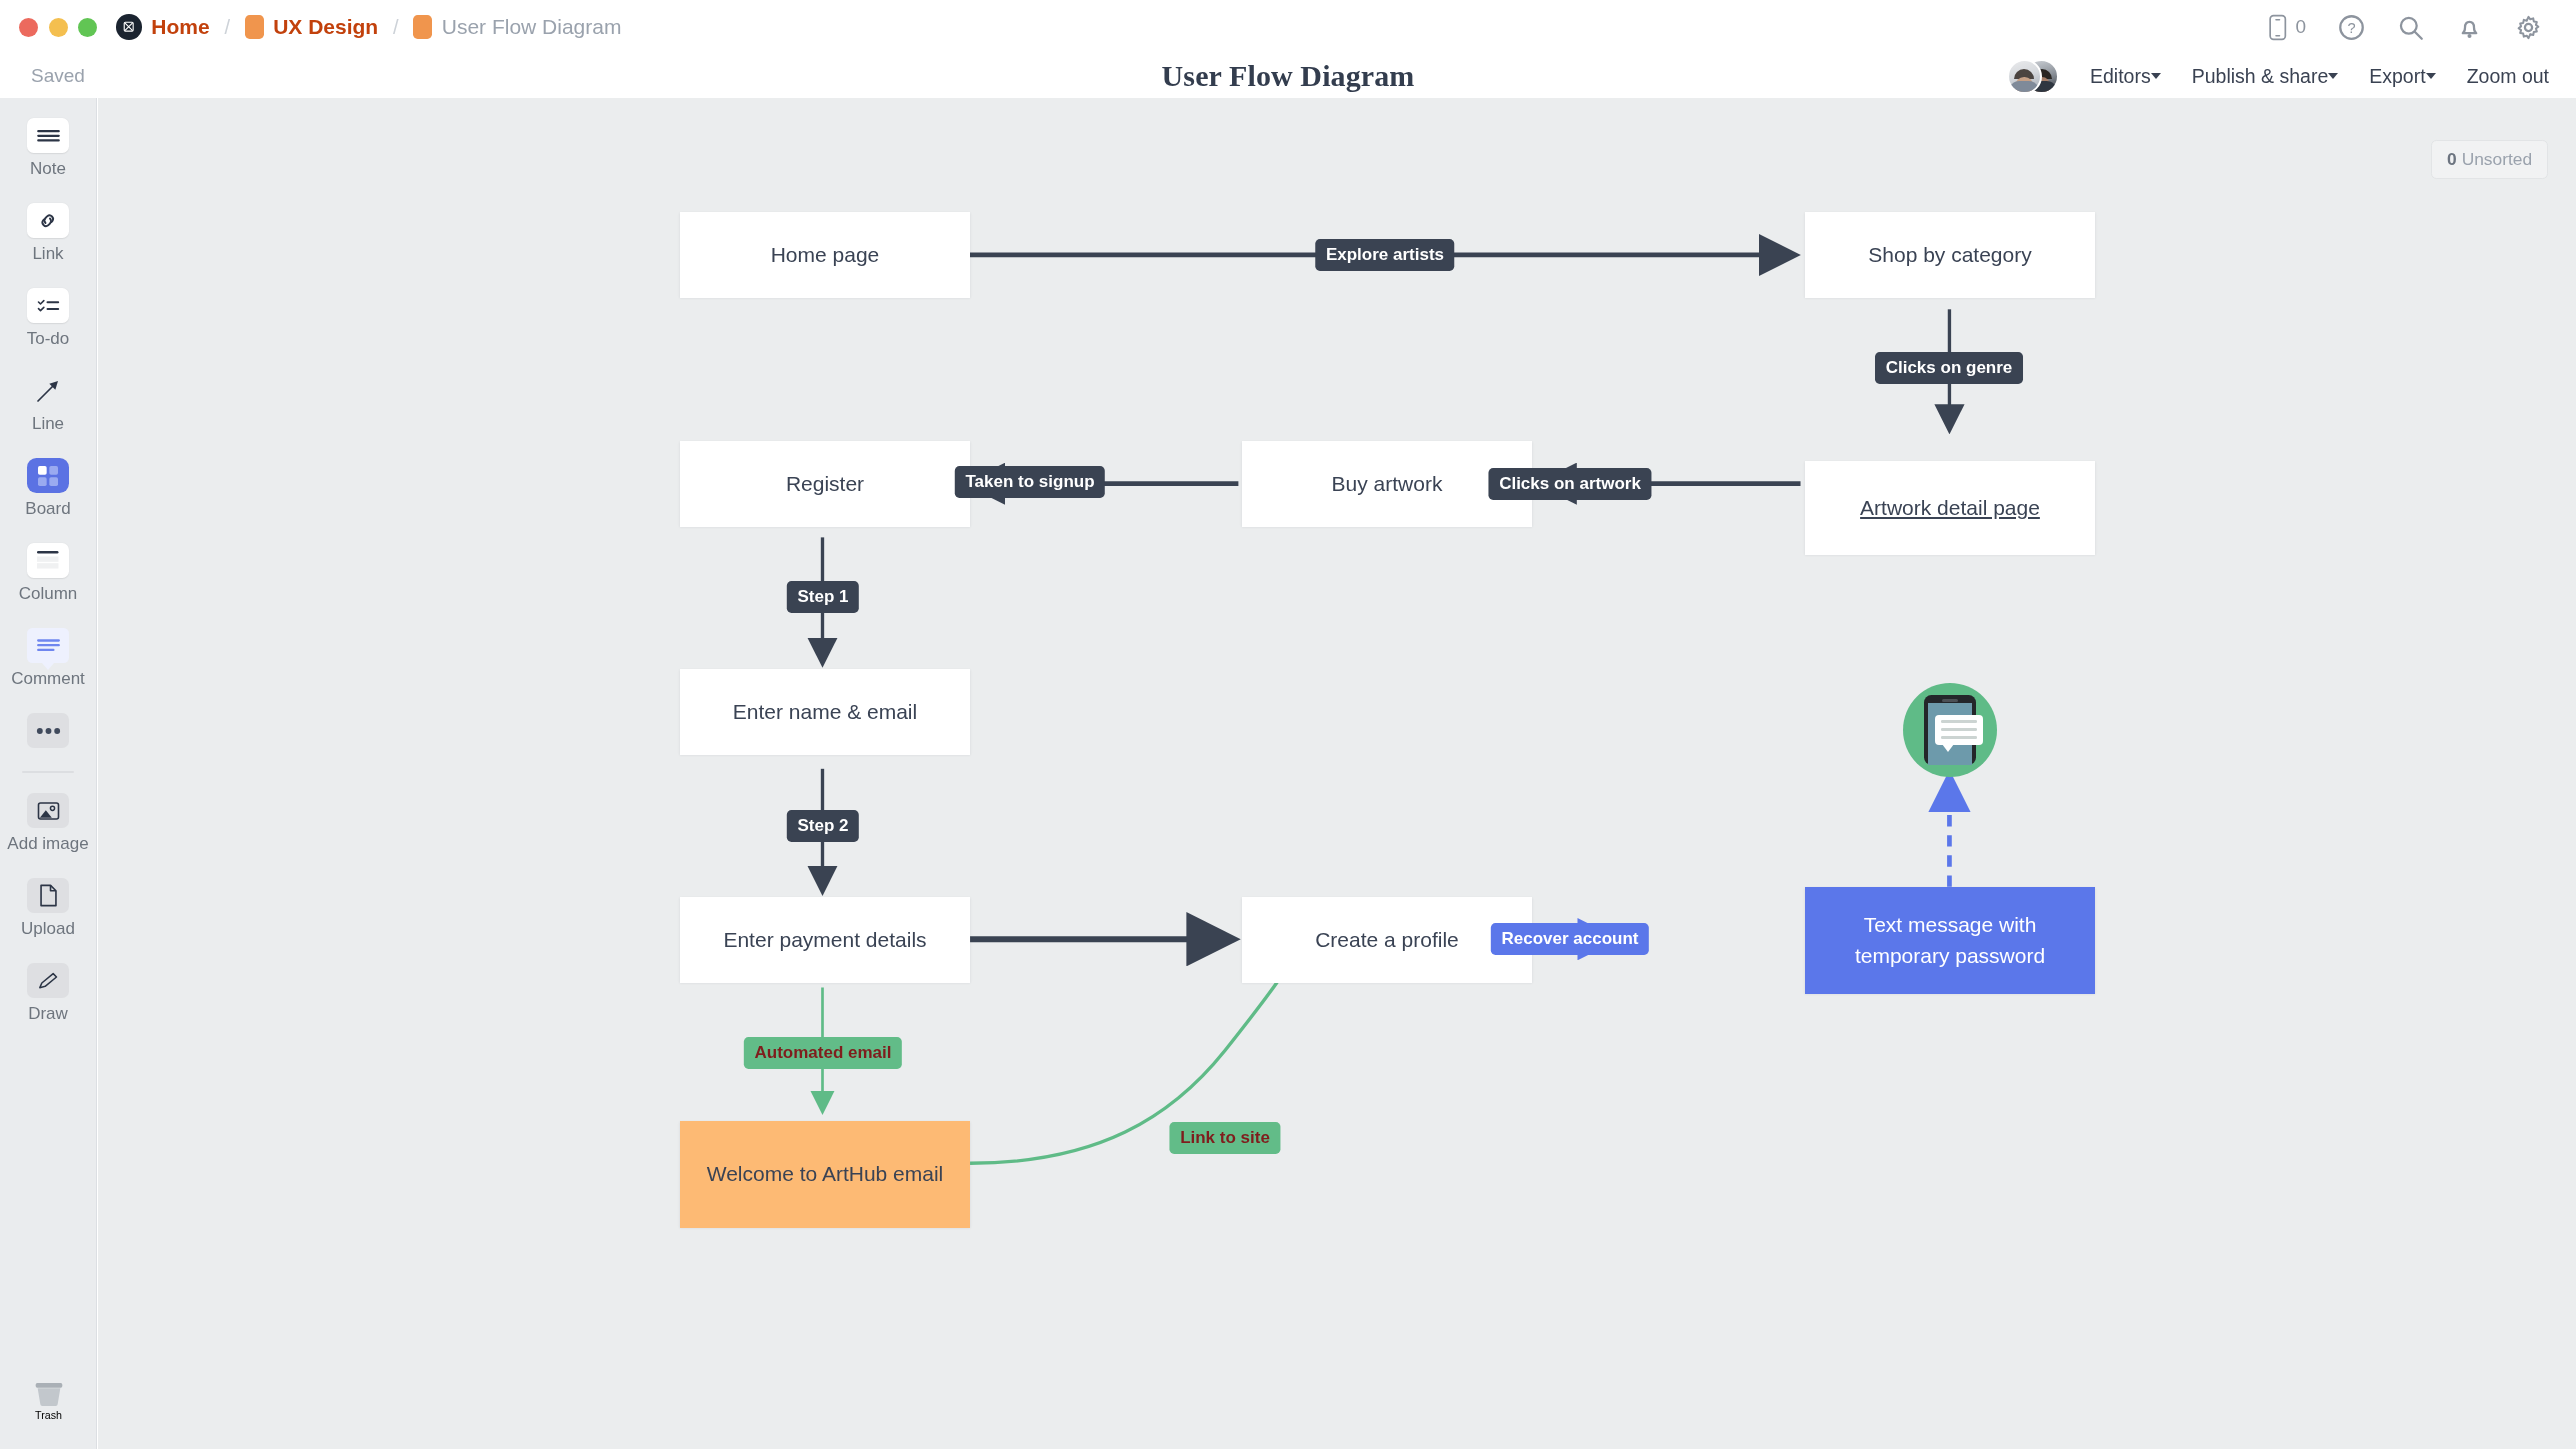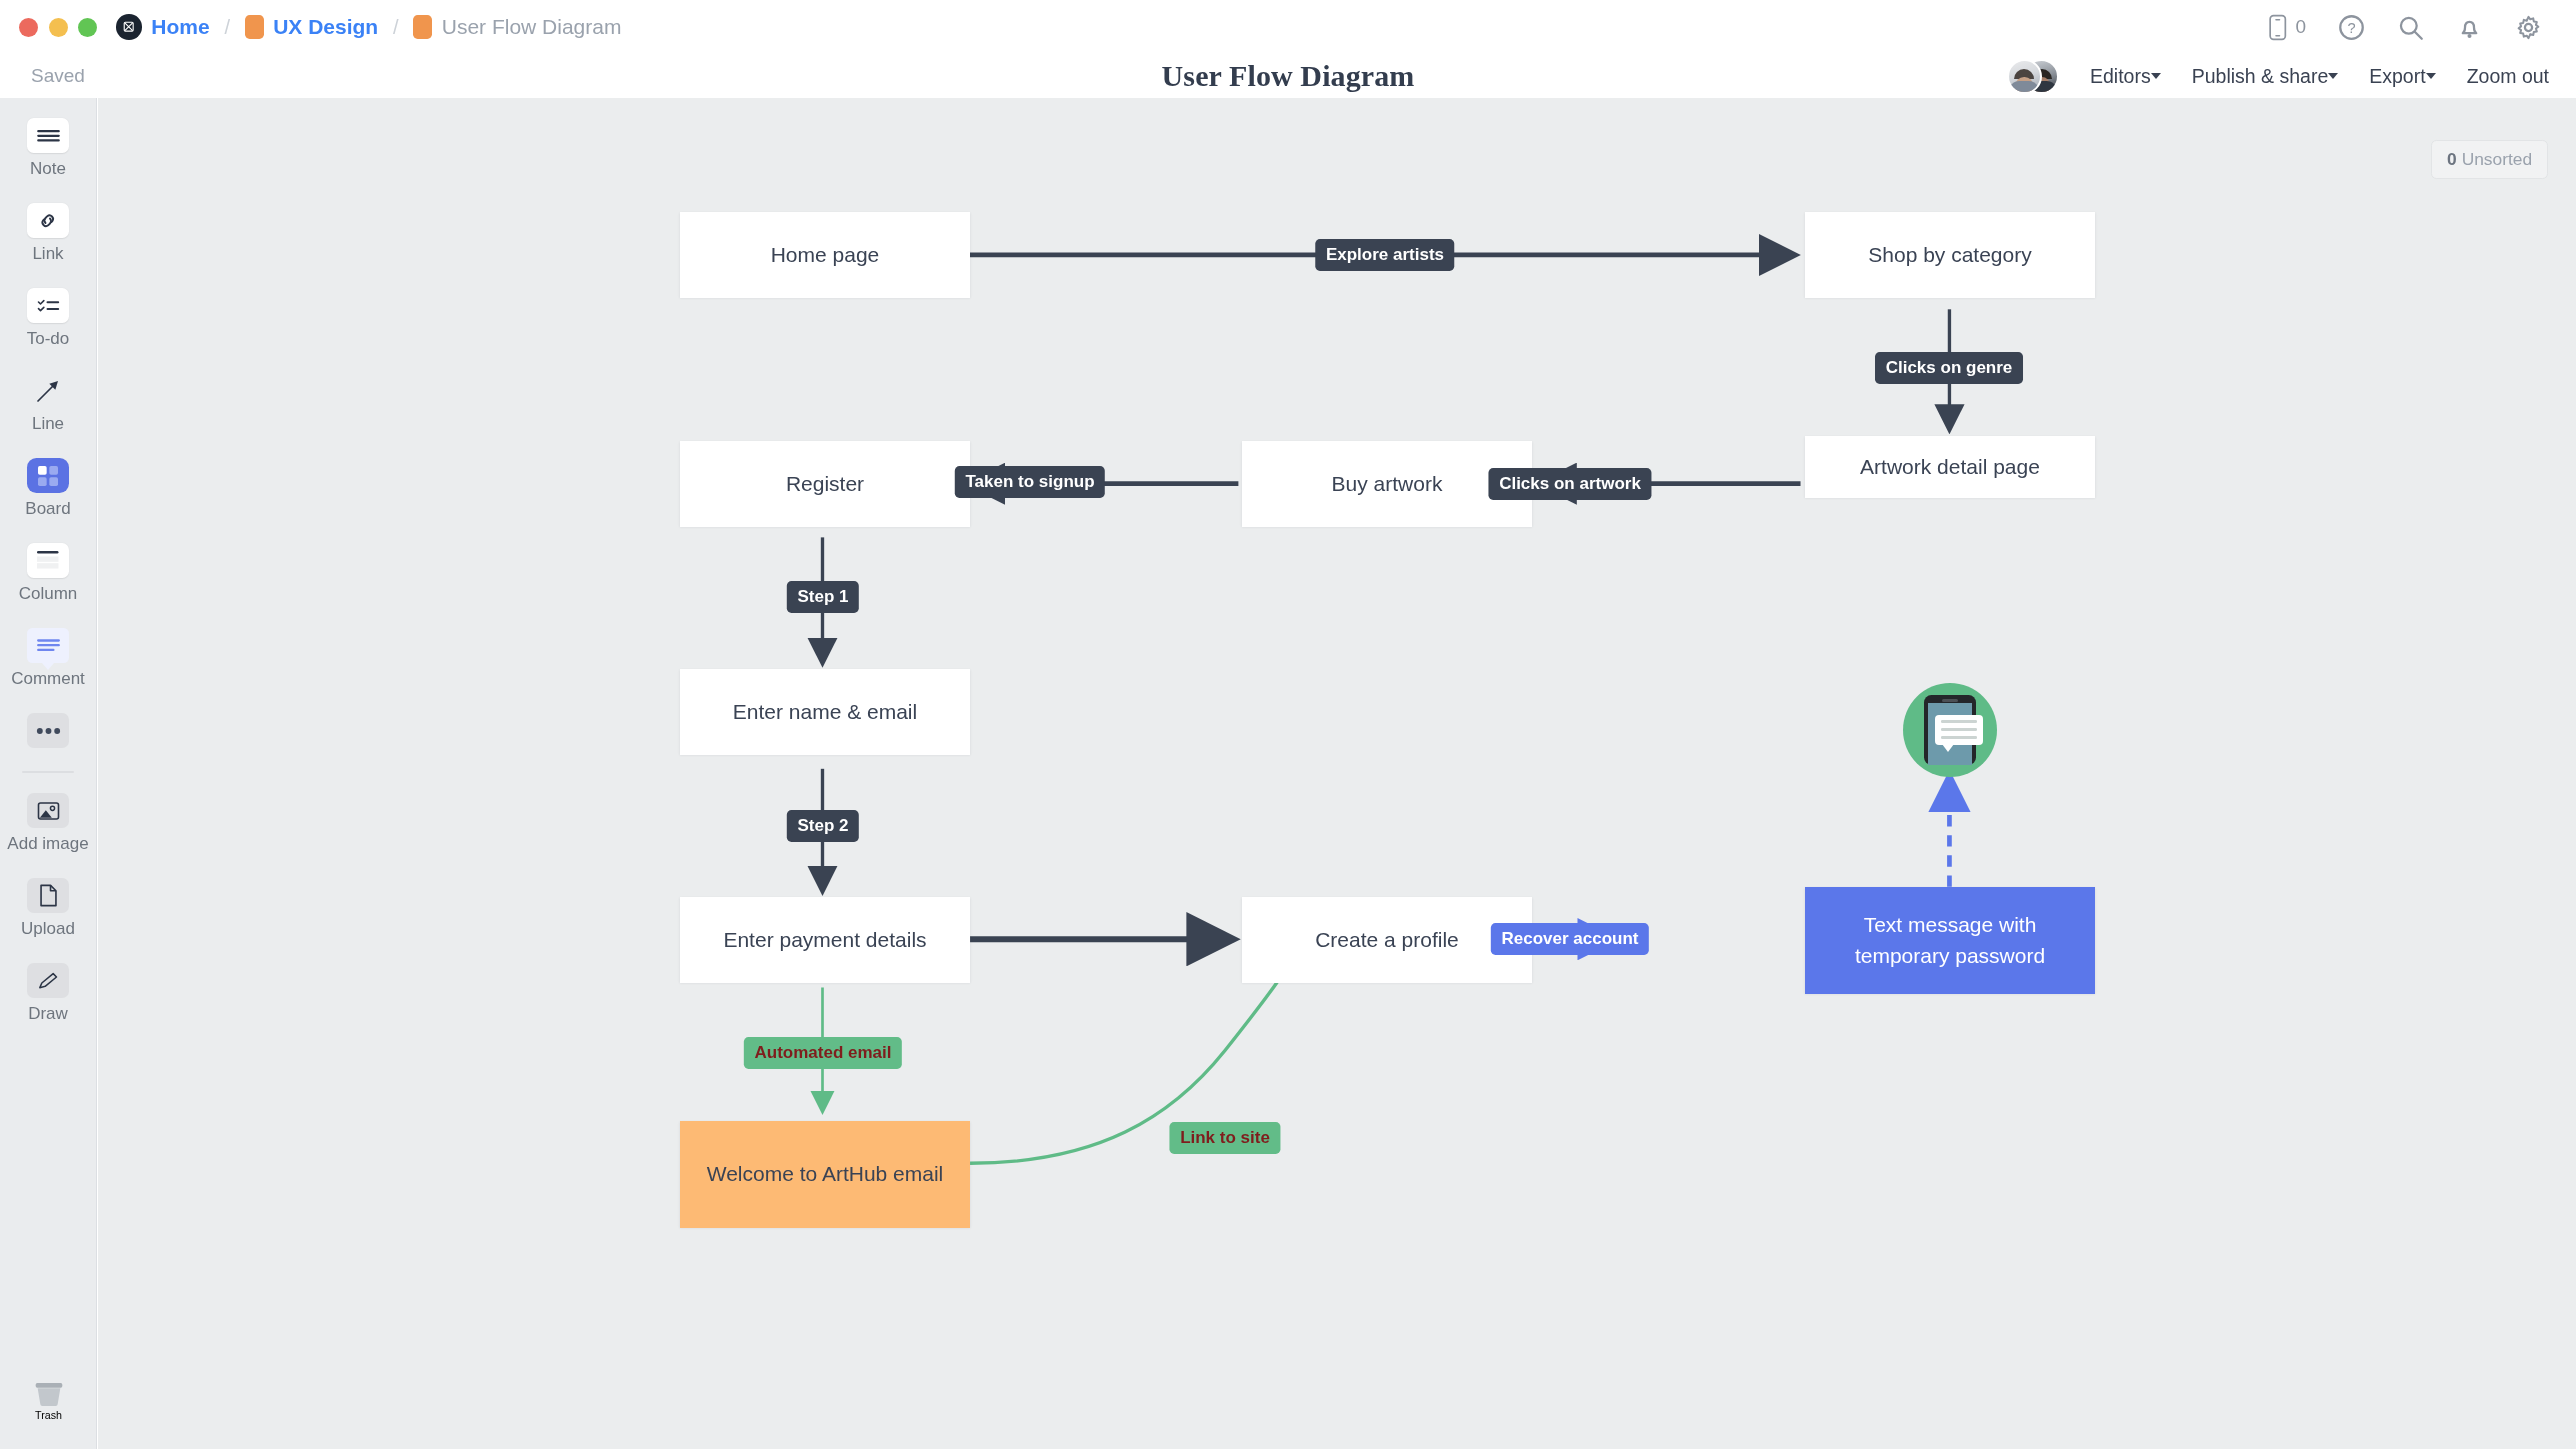--- a/index.html
+++ b/index.html
@@ -22,21 +22,21 @@
   .dot.yellow { background: #f4bf4f; }
   .dot.green { background: #61c554; }
 
   .breadcrumb { display: flex; align-items: center; margin-left: 19px; gap: 0px; }
   .bc-logo {
     width: 25.5px; height: 25.5px; border-radius: 50%;
     background: #1b2430; color: #fff;
     display: flex; align-items: center; justify-content: center;
     font-size: 13.4px; font-weight: 700;
   }
-  .bc-text { font-size: 21px; font-weight: 700; color: #3b82f6; margin-left: 9.4px; }
+  .bc-text { font-size: 21px; font-weight: 700; color: #c2410c; margin-left: 9.4px; }
   .bc-text.muted { color: #9aa2ad; font-weight: 400; }
   .bc-sep { font-size: 20px; color: #cdd2d8; margin: 0 14.8px; }
   .bc-swatch { width: 19px; height: 24px; border-radius: 4.7px; background: #f0954d; }
 
   .chrome-right {
     margin-left: auto; display: flex; align-items: center; gap: 32px; margin-right: 34px;
   }
   .chrome-ic { display: flex; align-items: center; gap: 6.7px; color: #8d949e; }
   .chrome-ic .cnt { font-size: 19px; color: #8d949e; }
 
@@ -448,21 +448,21 @@
   </div>
 
   <div class="node" style="left:582px; top:343px; width:290px; height:86px;">
     <span>Register</span>
   </div>
 
   <div class="node" style="left:1144px; top:343px; width:290px; height:86px;">
     <span>Buy artwork</span>
   </div>
 
-  <div class="node" style="left:1707px; top:338px; width:290px; height:62px;">
+  <div class="node" style="left:1707px; top:363px; width:290px; height:94px;text-decoration:underline;">
     <span>Artwork detail page</span>
   </div>
 
   <div class="node" style="left:582px; top:571px; width:290px; height:86px;">
     <span>Enter name &amp; email</span>
   </div>
 
   <div class="node" style="left:582px; top:799px; width:290px; height:86px;">
     <span>Enter payment details</span>
   </div>

